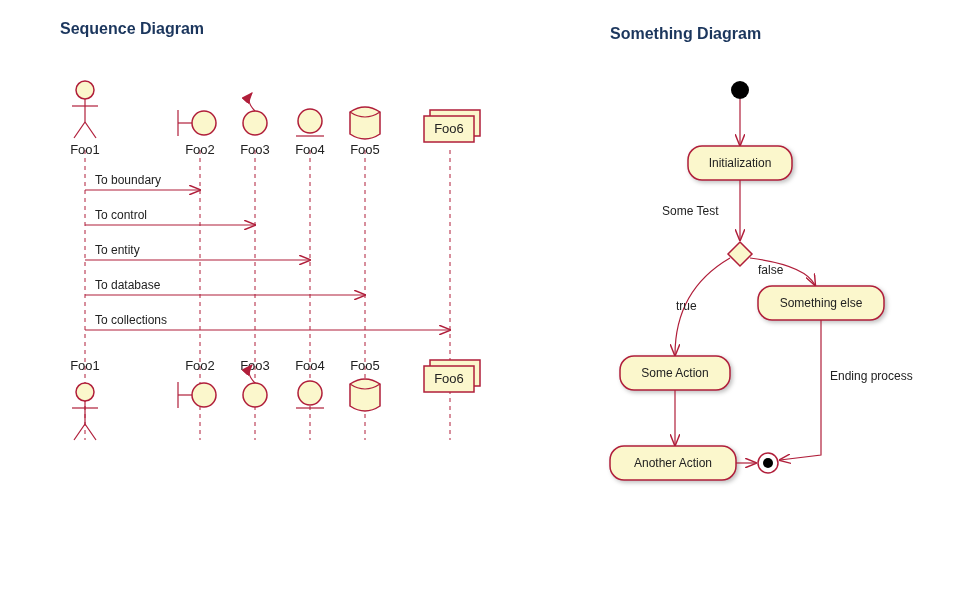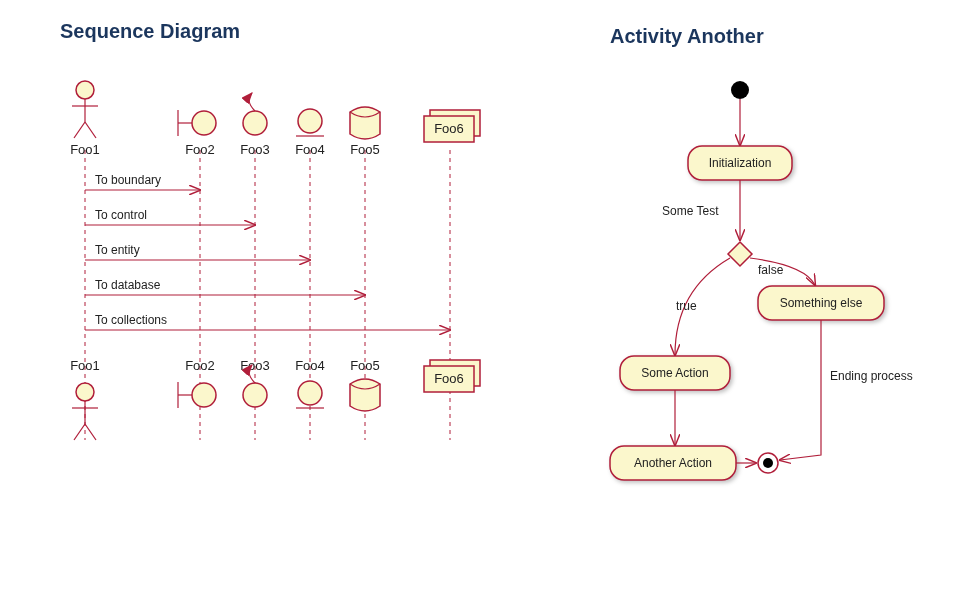--- a/index.html
+++ b/index.html
@@ -7,21 +7,21 @@
     padding: 0;
     width: 960px;
     height: 600px;
     font-family: Arial, Helvetica, sans-serif;
     background: #fff;
     color: #222;
     position: relative;
   }
   .title {
     position: absolute;
-    font-size: 20px;
+    font-size: 16px;
     font-weight: 600;
     color: #1b365d;
   }
   svg { position: absolute; }
   .plabel { font: 13px Arial, sans-serif; fill: #222; text-anchor: middle; }
   .mlabel { font: 12px Arial, sans-serif; fill: #222; }
   .alabel { font: 12px Arial, sans-serif; fill: #222; }
   .node {
     fill: #fbf7cc;
     stroke: #b01e3a;
@@ -29,21 +29,21 @@
     filter: drop-shadow(2px 2px 2px rgba(0,0,0,0.25));
   }
   .actor, .shape { fill: #fbf7cc; stroke: #b01e3a; stroke-width: 1.5; }
   .dashed { stroke: #b01e3a; stroke-width: 1; stroke-dasharray: 4 4; fill: none; }
   .arrow { stroke: #b01e3a; stroke-width: 1.2; fill: none; }
 </style>
 </head>
 <body>
 
 <div class="title" style="left:60px; top:20px;">Sequence Diagram</div>
-<div class="title" style="left:610px; top:25px;">Activity Another</div>
+<div class="title" style="left:610px; top:25px;">Something Diagram</div>
 
 <svg width="560" height="500" style="left:30px; top:70px;">
   <defs>
     <marker id="arr" markerWidth="10" markerHeight="8" refX="9" refY="4" orient="auto">
       <path d="M0,0 L10,4 L0,8" fill="none" stroke="#b01e3a" stroke-width="1.2"></path>
     </marker>
     <marker id="arrF" markerWidth="10" markerHeight="8" refX="9" refY="4" orient="auto">
       <path d="M0,0 L10,4 L0,8 z" fill="#b01e3a"></path>
     </marker>
   </defs>

